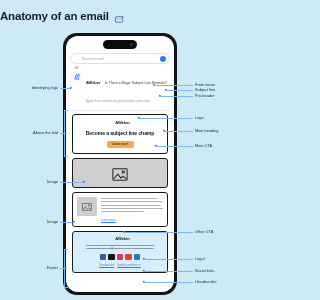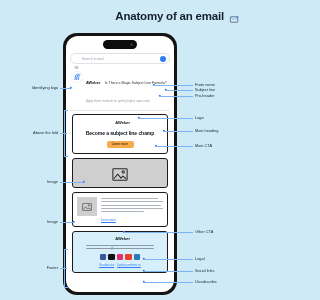--- a/index.html
+++ b/index.html
@@ -8,21 +8,21 @@
     background: #cfeaf7;
     font-family: "Liberation Sans", sans-serif;
     position: relative;
     overflow: hidden;
   }
 
   
   .title-row {
     position: absolute;
     top: 10px; left: 0; width: 240px;
-    display: flex; align-items: center; justify-content: flex-end;
+    display: flex; align-items: center; justify-content: flex-start;
     gap: 5px;
   }
   .title-text {
     font-size: 11.5px;
     font-weight: 700;
     color: #15202b;
     letter-spacing: -0.2px;
   }
   .title-icon { width: 11px; height: 11px; display: block; }
 

